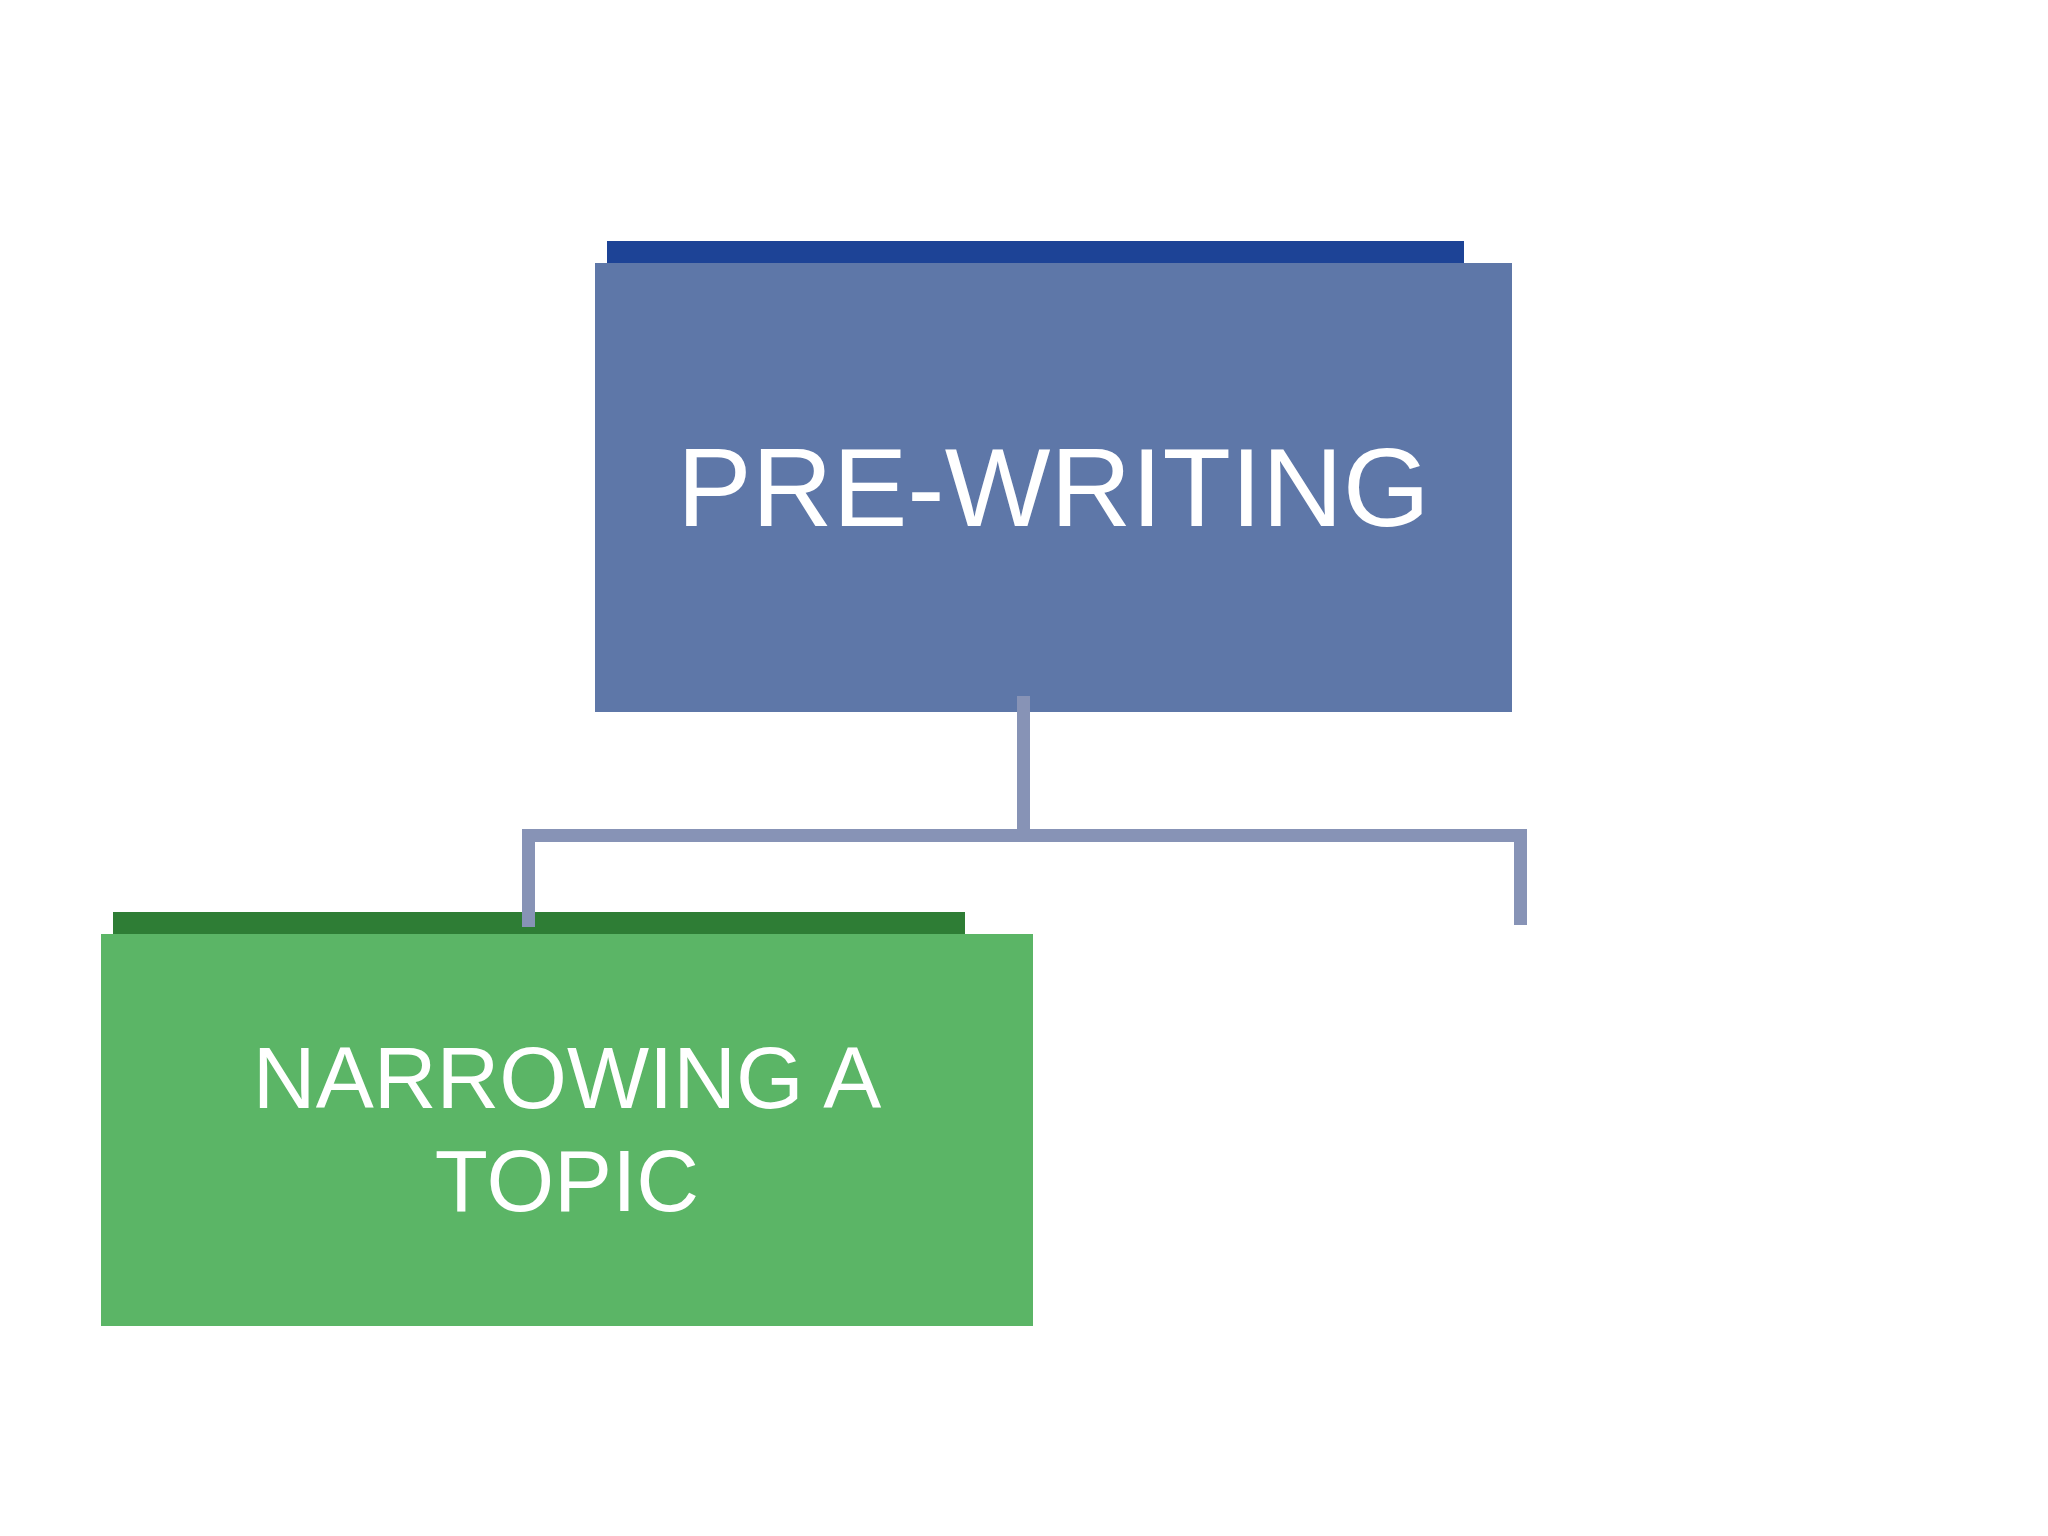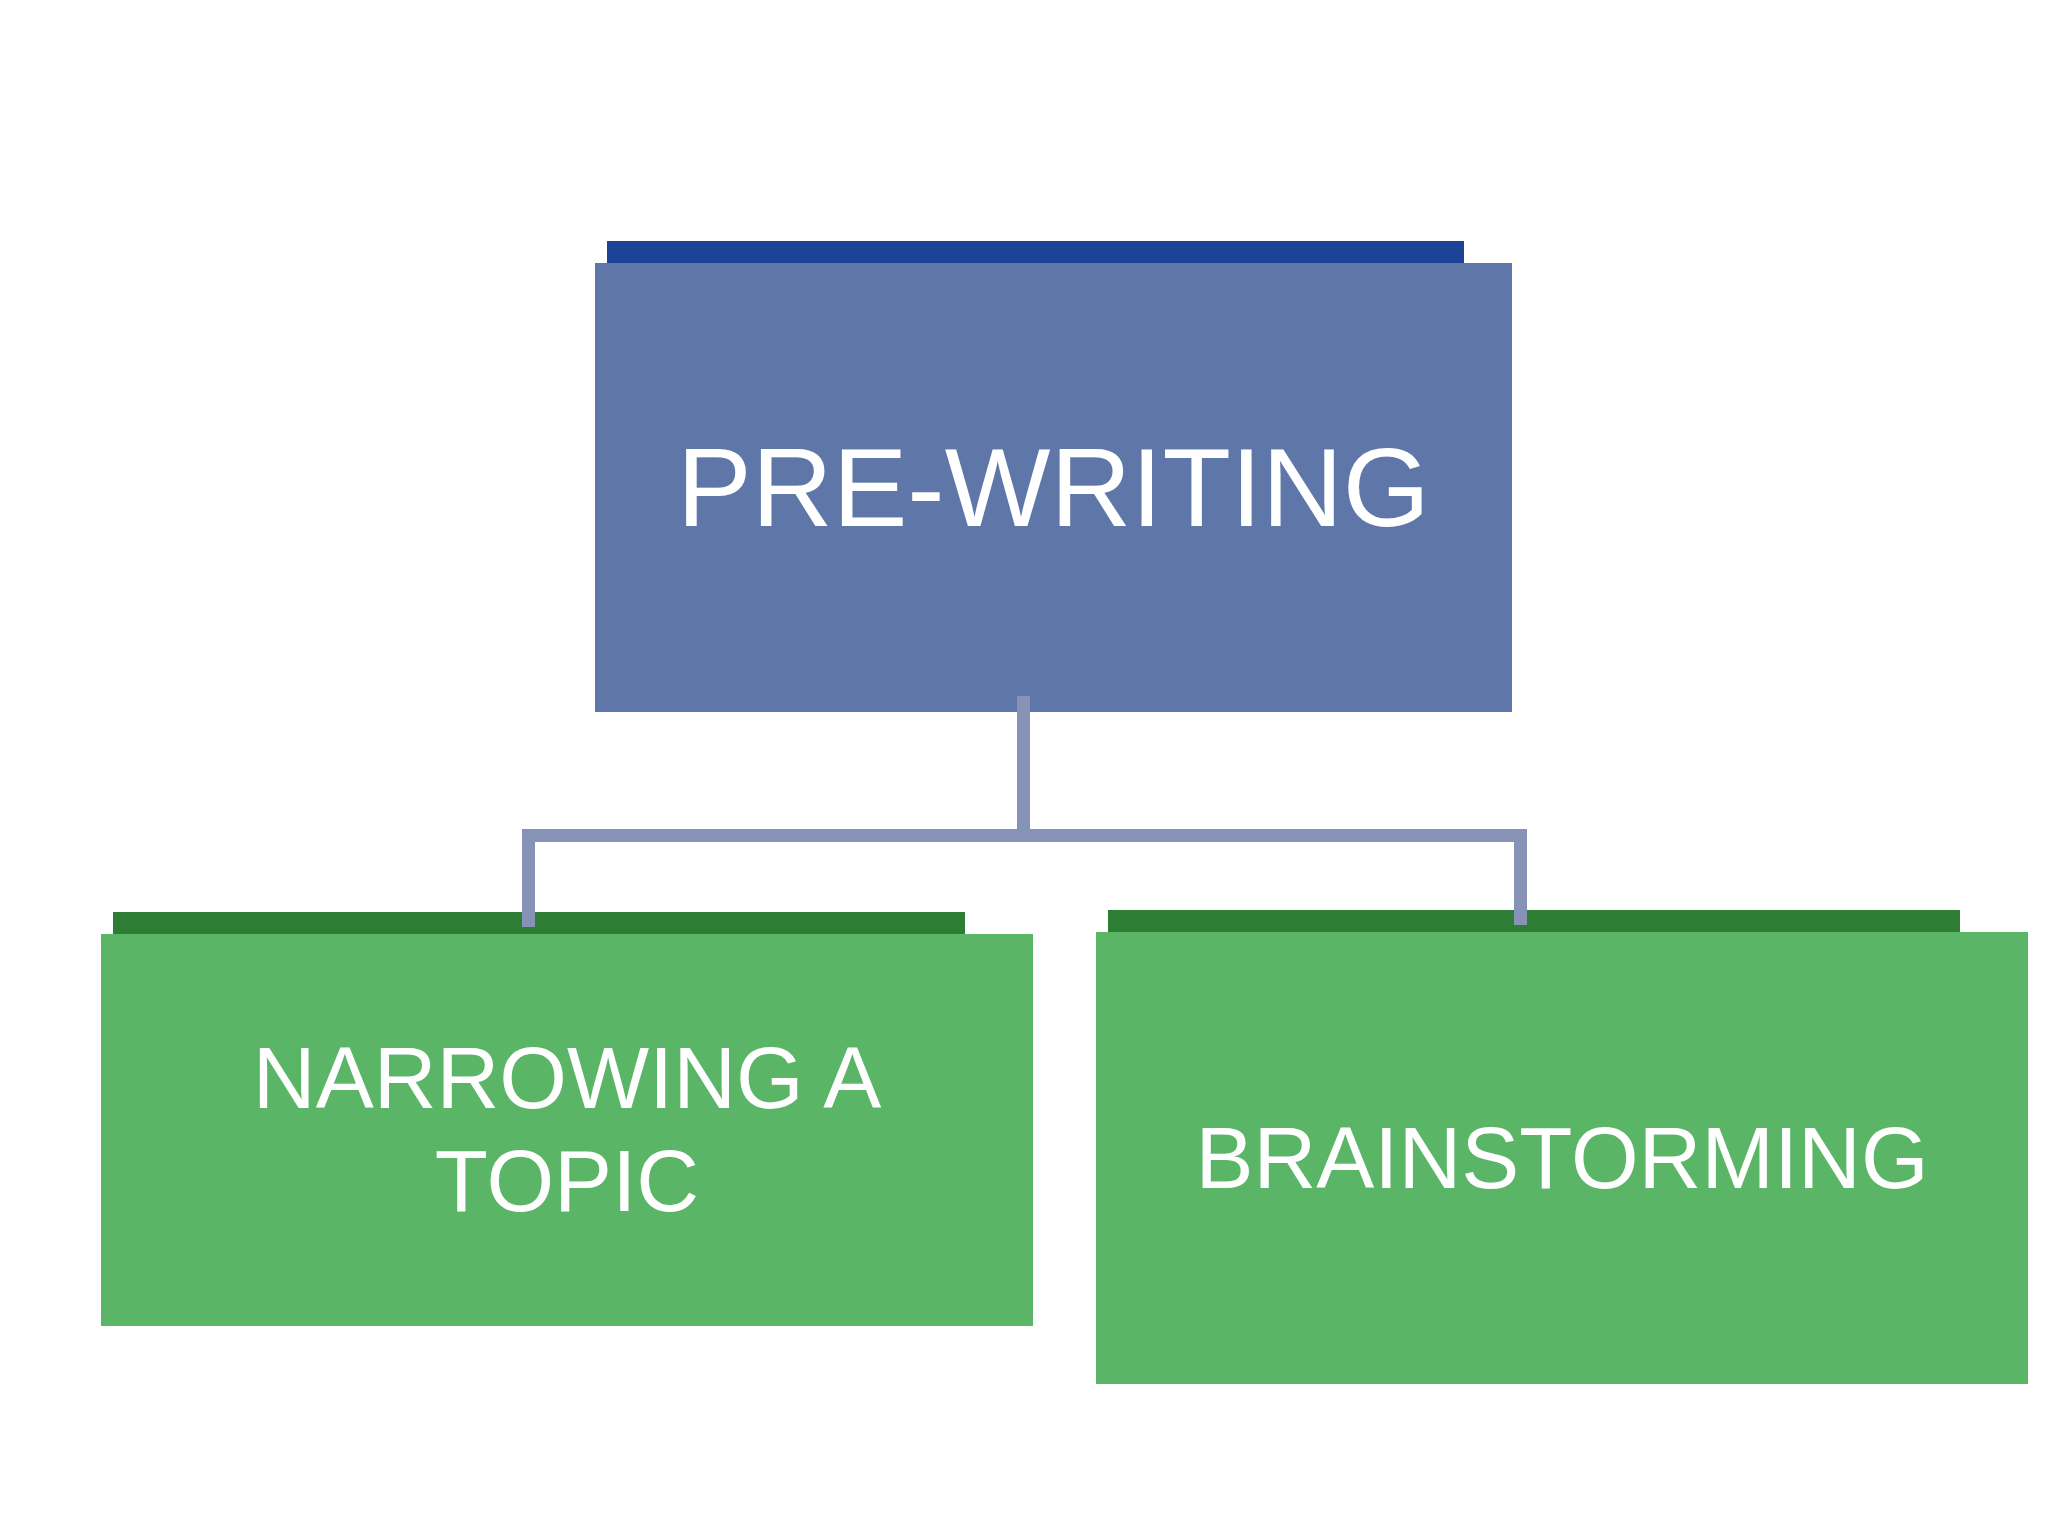--- a/index.html
+++ b/index.html
@@ -124,20 +124,14 @@
     </div>
   </div>
 
   <div class="node node-child-left">
     <div class="shadow-rect"></div>
     <div class="face">
       <span>NARROWING A TOPIC</span>
     </div>
   </div>
 
-  <div class="node node-child-right">
-    <div class="shadow-rect"></div>
-    <div class="face">
-      <span>BRAINSTORMING</span>
-    </div>
-  </div>
 
 </div>
 
 </body></html>

